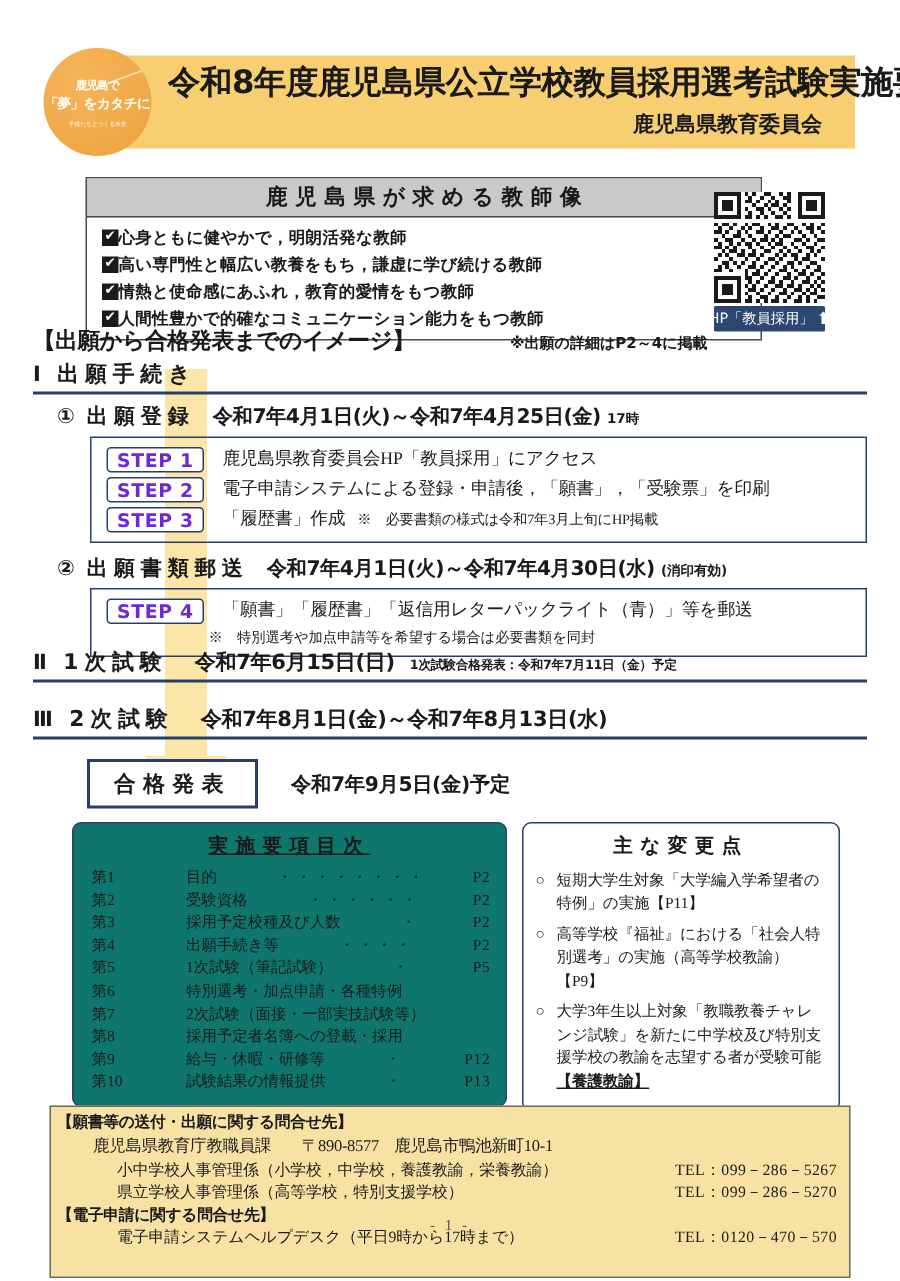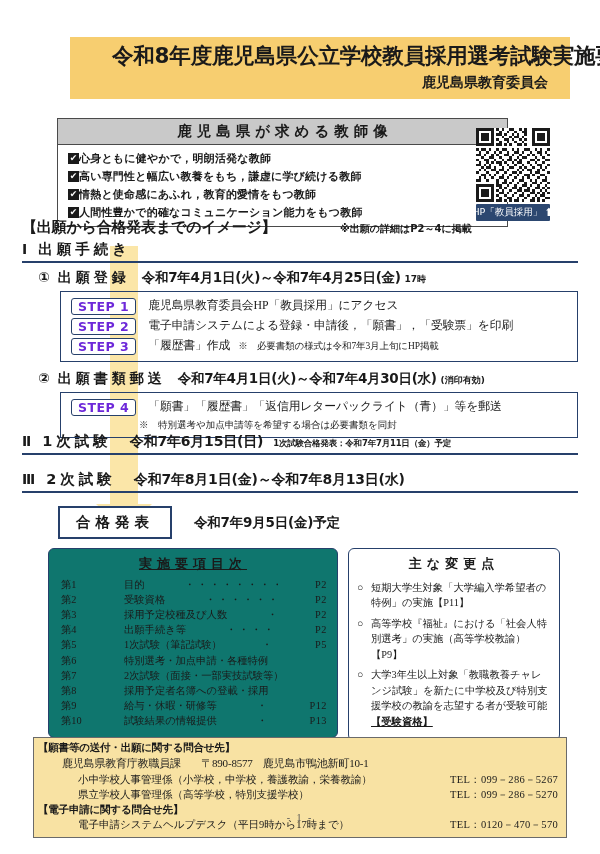--- a/index.html
+++ b/index.html
@@ -159,34 +159,40 @@
   }
   .chg-item{display:flex;font-size:10.3px;line-height:1.5;padding:2px 8px 3px 8px;}
   .chg-mark{flex:0 0 14px;}
   .chg-txt{flex:1 1 auto;}
   .u-bold{font-weight:bold;text-decoration:underline;}
 
   
   .contact{
     position:absolute;left:33px;top:737px;width:534px;
     border:1.5px solid #6a6a6a;background:#f8e2a3;
-    padding:3px 0 4px 0;box-sizing:border-box;
+    padding:3px 0 18px 0;box-sizing:border-box;
   }
   .c-hd{font-size:10.5px;font-weight:bold;padding:0 0 0 4px;letter-spacing:-.2px;}
   .c-line{font-size:11px;padding:1px 0 1px 28px;letter-spacing:-.2px;white-space:nowrap;}
   .c-row{display:flex;font-size:10.5px;padding:.8px 8px .8px 44px;white-space:nowrap;gap:12px;}
   .c-row .c-l{flex:1 1 auto;}
   .c-row .c-r{flex:0 0 auto;letter-spacing:.3px;}
   .pagenum{position:absolute;left:0;top:812px;width:600px;text-align:center;font-size:10px;color:#555;letter-spacing:2px;}
 </style>
 </head>
 <body>
 
 <div class="page">
 
+  <div class="logo">
+    <div class="logo-line"></div>
+    <div class="logo-l1">鹿児島で</div>
+    <div class="logo-l2">「夢」をカタチに</div>
+    <div class="logo-l3">子供たちとつくる未来</div>
+  </div>
   <div class="header">
     <div class="header-title">令和8年度鹿児島県公立学校教員採用選考試験実施要項</div>
     <div class="header-sub">鹿児島県教育委員会</div>
   </div>
 
   <div class="tbox">
     <div class="tbox-hd">鹿児島県が求める教師像</div>
     <div class="tbox-body">
       <div class="trow">
         <span class="chk">✔</span>
@@ -599,21 +605,21 @@
     <div class="chg-item">
       <span class="chg-mark">○</span>
       <span class="chg-txt">短期大学生対象「大学編入学希望者の特例」の実施【P11】</span>
     </div>
     <div class="chg-item">
       <span class="chg-mark">○</span>
       <span class="chg-txt">高等学校『福祉』における「社会人特別選考」の実施（高等学校教諭）【P9】</span>
     </div>
     <div class="chg-item">
       <span class="chg-mark">○</span>
-      <span class="chg-txt"><span>大学3年生以上対象「教職教養チャレンジ試験」を新たに中学校及び特別支援学校の教諭を志望する者が受験可能</span><span class="u-bold">【受験資格】</span></span>
+      <span class="chg-txt"><span>大学3年生以上対象「教職教養チャレンジ試験」を新たに中学校及び特別支援学校の教諭を志望する者が受験可能</span><span class="u-bold">【養護教諭】</span></span>
     </div>
   </div>
 
   <div class="contact">
     <div class="c-hd">【願書等の送付・出願に関する問合せ先】</div>
     <div class="c-line">
       <span>鹿児島県教育庁教職員課</span>
       &nbsp;&nbsp;&nbsp;&nbsp;&nbsp;&nbsp;
       <span>〒890-8577</span>
       &nbsp;&nbsp;

